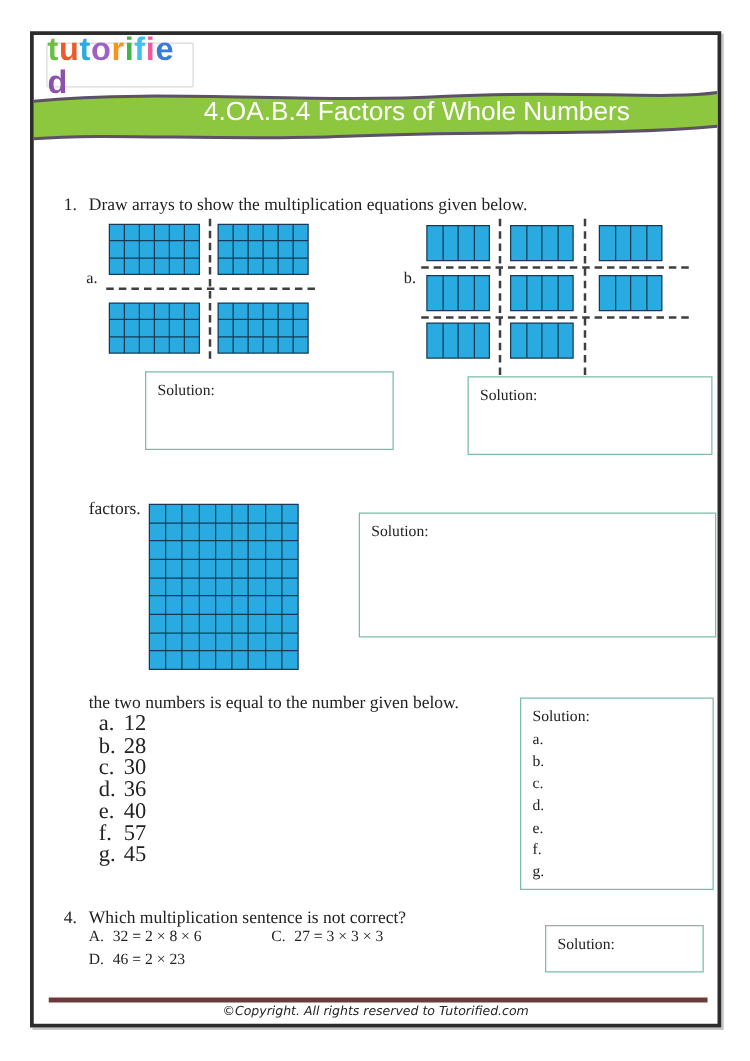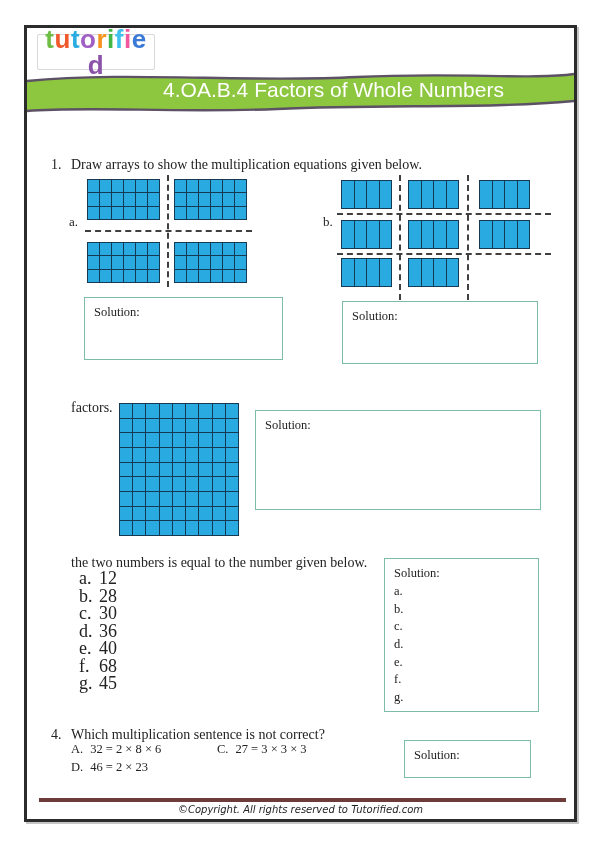--- a/index.html
+++ b/index.html
@@ -27,21 +27,21 @@
     box-shadow:2px 2px 0 #c6c6c6;
   }
   
   .logo-box{
     position:absolute; left:10px; top:6px; width:118px; height:36px;
     background:#ffffff; border:1px solid #d9d9d9; border-radius:2px;
     display:flex; align-items:center; justify-content:center;
   }
   .logo-text{
     font-family:"Liberation Sans", sans-serif;
-    font-weight:bold; font-size:26px; letter-spacing:0.5px; line-height:1;text-align:center;
+    font-weight:bold; font-size:26px; letter-spacing:0.5px; line-height:1;
   }
   .logo-text span{ display:inline-block; }
   
   .banner{ position:absolute; left:0; top:39px; width:590px; height:46px; }
   .banner svg{ position:absolute; left:0; top:0; width:547px; height:46px; display:block; }
   .banner-title{
     position:absolute; left:0; top:0; width:547px; height:46px;
     line-height:46px; text-align:center; padding-left:66px;
     font-family:"Liberation Sans", sans-serif;
     font-size:21px; color:#ffffff; white-space:nowrap;
@@ -86,21 +86,21 @@
   .dash-v{ position:absolute; width:0; border-left:2px dashed #3f3f3f; }
   .q1a-dash-v{ left:140px; top:147px; height:112px; }
   .q1a-dash-h{ left:58px;  top:202px; width:167px; }
   .q1b-dash-v1{ left:372px; top:147px; height:125px; }
   .q1b-dash-v2{ left:440px; top:147px; height:125px; }
   .q1b-dash-h1{ left:310px; top:185px; width:214px; }
   .q1b-dash-h2{ left:310px; top:225px; width:214px; }
   
   .solution-box{
     position:absolute; border:1px solid var(--solution-border);
-    background:#ffffff; font-size:12.5px;
+    background:#ffffff; font-size:12.5px;margin-left:32px;
   }
   .sol-label{ padding:7px 0 0 9px; }
   .sol-q1a{ left:57px;  top:269px; width:199px; height:63px; }
   .sol-q1b{ left:315px; top:273px; width:196px; height:63px; }
   .sol-q2 { left:228px; top:382px; width:286px; height:100px; }
   .sol-q3 { left:357px; top:530px; width:155px; height:154px; }
   .sol-q4 { left:377px; top:712px; width:127px; height:38px; }
   .sol-q3 .sol-lines{ padding:3px 0 0 9px; }
   .sol-q3 .sol-line{ height:17.7px; font-size:12.5px; }
   
@@ -398,21 +398,21 @@
 
       <div class="q3-item">
         <span class="q3-letter">d.</span><span>36</span>
       </div>
 
       <div class="q3-item">
         <span class="q3-letter">e.</span><span>40</span>
       </div>
 
       <div class="q3-item">
-        <span class="q3-letter">f.</span><span>68</span>
+        <span class="q3-letter">f.</span><span>57</span>
       </div>
 
       <div class="q3-item">
         <span class="q3-letter">g.</span><span>45</span>
       </div>
     </div>
   <div class="solution-box sol-q3">
     <div class="sol-label">Solution:</div>
     <div class="sol-lines">
 

